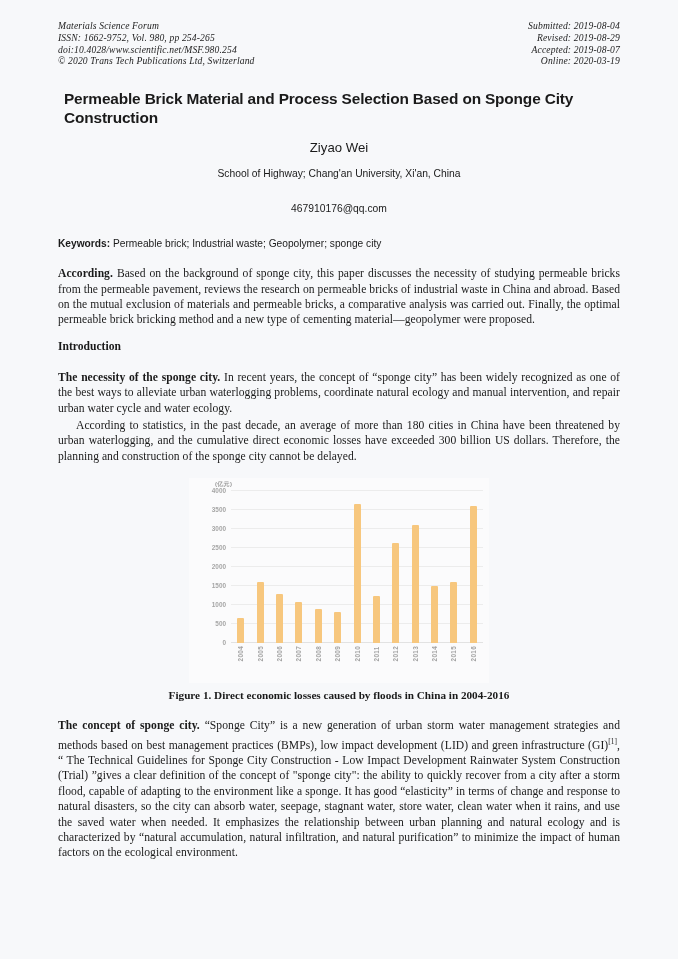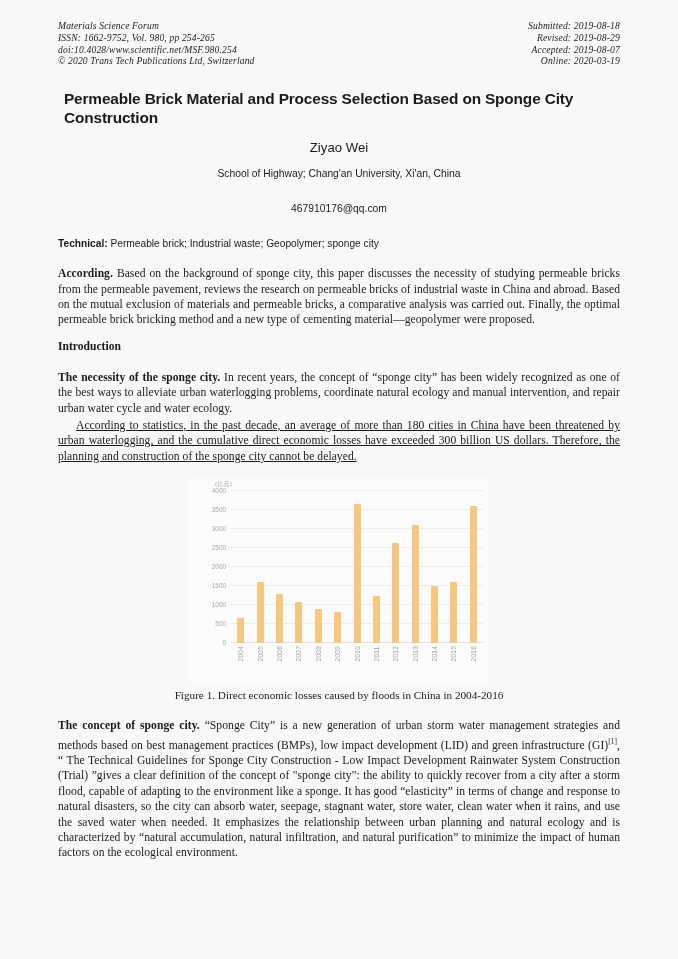--- a/index.html
+++ b/index.html
@@ -77,32 +77,33 @@
   
   .para {
     font-size: 11.6px;
     line-height: 15.4px;
     text-align: justify;
     margin-top: 17px;
     letter-spacing: 0.05px;
   }
   .para.tight { margin-top: 2px; }
   .para b { font-weight: bold; }
-  .indent { text-indent: 18px; text-decoration: underline; }
+  .indent { text-indent: 18px; }
   .sect {
     font-size: 11.6px;
     font-weight: bold;
     margin-top: 12px;
   }
   sup.cite { font-size: 7.4px; vertical-align: super; }
 
   
   .figwrap {
     margin: 14px auto 12px auto;
     width: 300px;
+    font-weight: bold;
   }
   .chart {
     position: relative;
     width: 300px;
     height: 205px;
     background: #fbfbfc;
     font-family: "Liberation Sans", sans-serif;
   }
   .unit-label {
     position: absolute;
@@ -191,34 +192,34 @@
 <div class="page">
 
   <div class="jhead">
     <div class="jhead-left">
       <div>Materials Science Forum</div>
       <div>ISSN: 1662-9752, Vol. 980, pp 254-265</div>
       <div>doi:10.4028/www.scientific.net/MSF.980.254</div>
       <div>© 2020 Trans Tech Publications Ltd, Switzerland</div>
     </div>
     <div class="jhead-right">
-      <div>Submitted: 2019-08-18</div>
+      <div>Submitted: 2019-08-04</div>
       <div>Revised: 2019-08-29</div>
       <div>Accepted: 2019-08-07</div>
       <div>Online: 2020-03-19</div>
     </div>
   </div>
 
   <div class="title">Permeable Brick Material and Process Selection Based on Sponge City Construction</div>
   <div class="author">Ziyao Wei</div>
   <div class="affil">School of Highway; Chang'an University, Xi'an, China</div>
   <div class="email">467910176@qq.com</div>
 
   <div class="keywords">
-    <b>Technical:</b>
+    <b>Keywords:</b>
     <span>Permeable brick; Industrial waste; Geopolymer; sponge city</span>
   </div>
 
   <div class="para">
     <b>According.</b>
     <span>Based on the background of sponge city, this paper discusses the necessity of studying permeable bricks from the permeable pavement, reviews the research on permeable bricks of industrial waste in China and abroad. Based on the mutual exclusion of materials and permeable bricks, a comparative analysis was carried out. Finally, the optimal permeable brick bricking method and a new type of cementing material—geopolymer were proposed.</span>
   </div>
 
   <div class="sect">Introduction</div>
 

